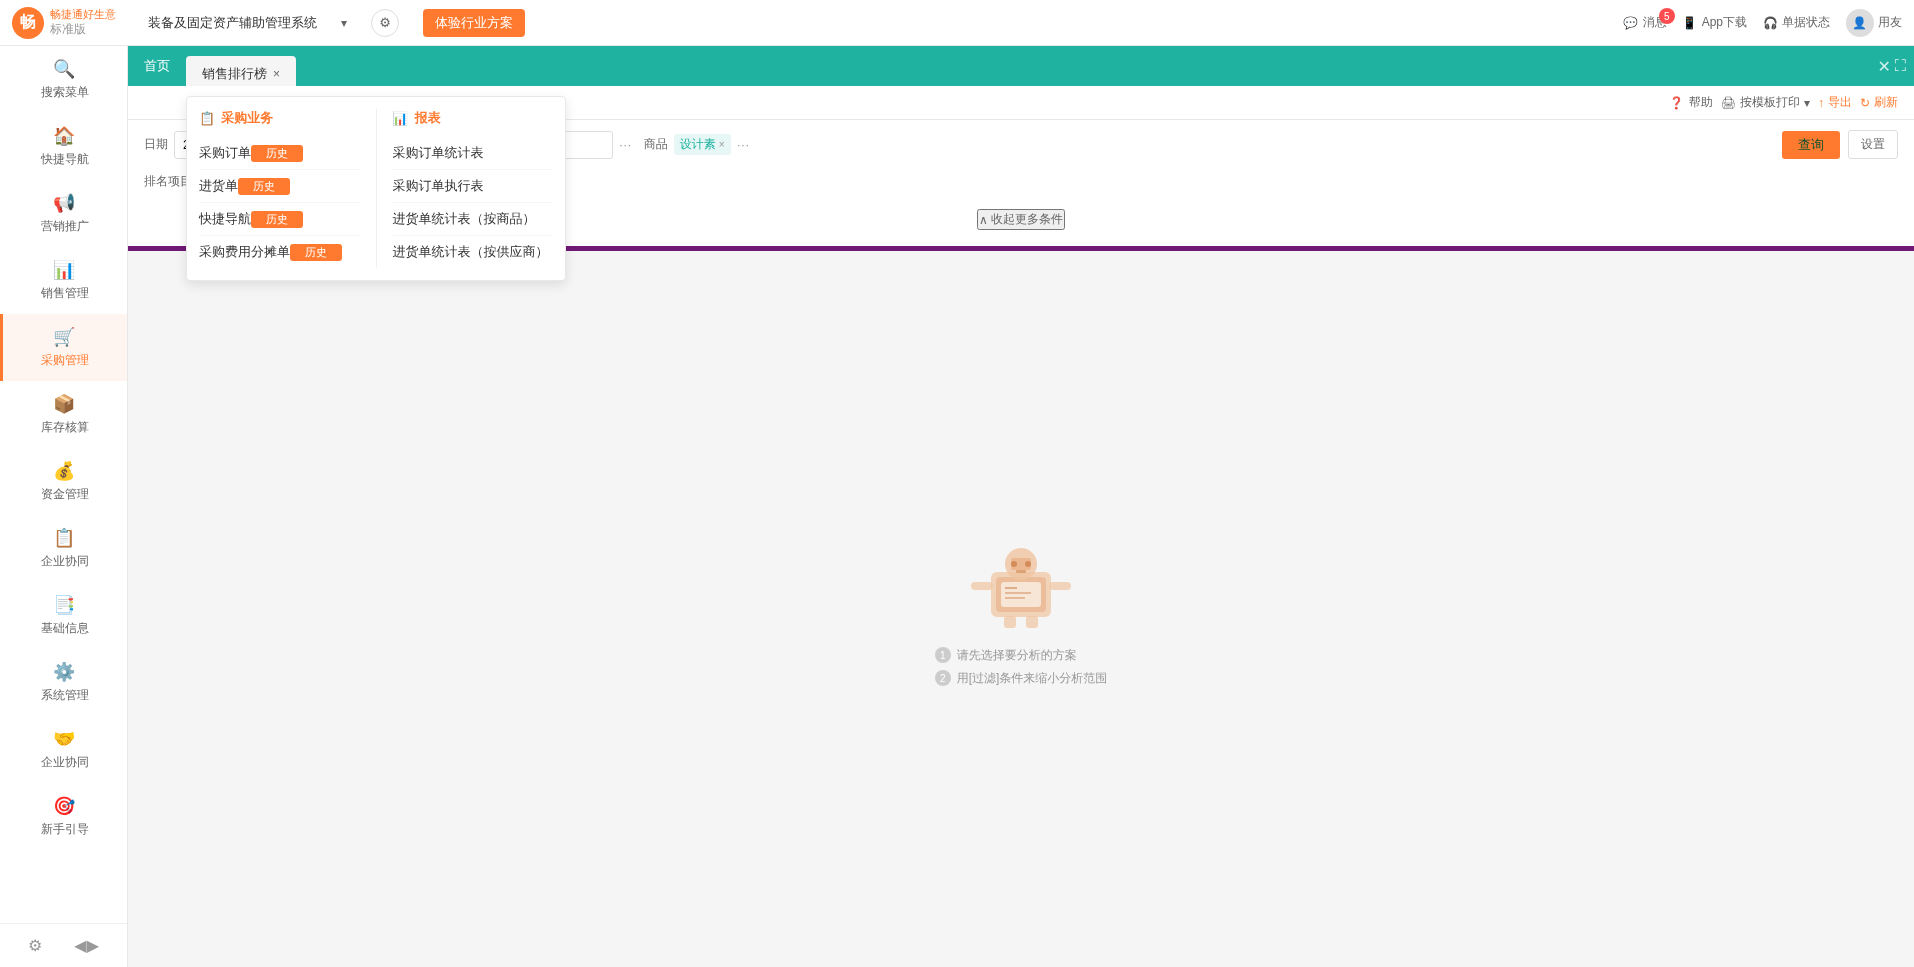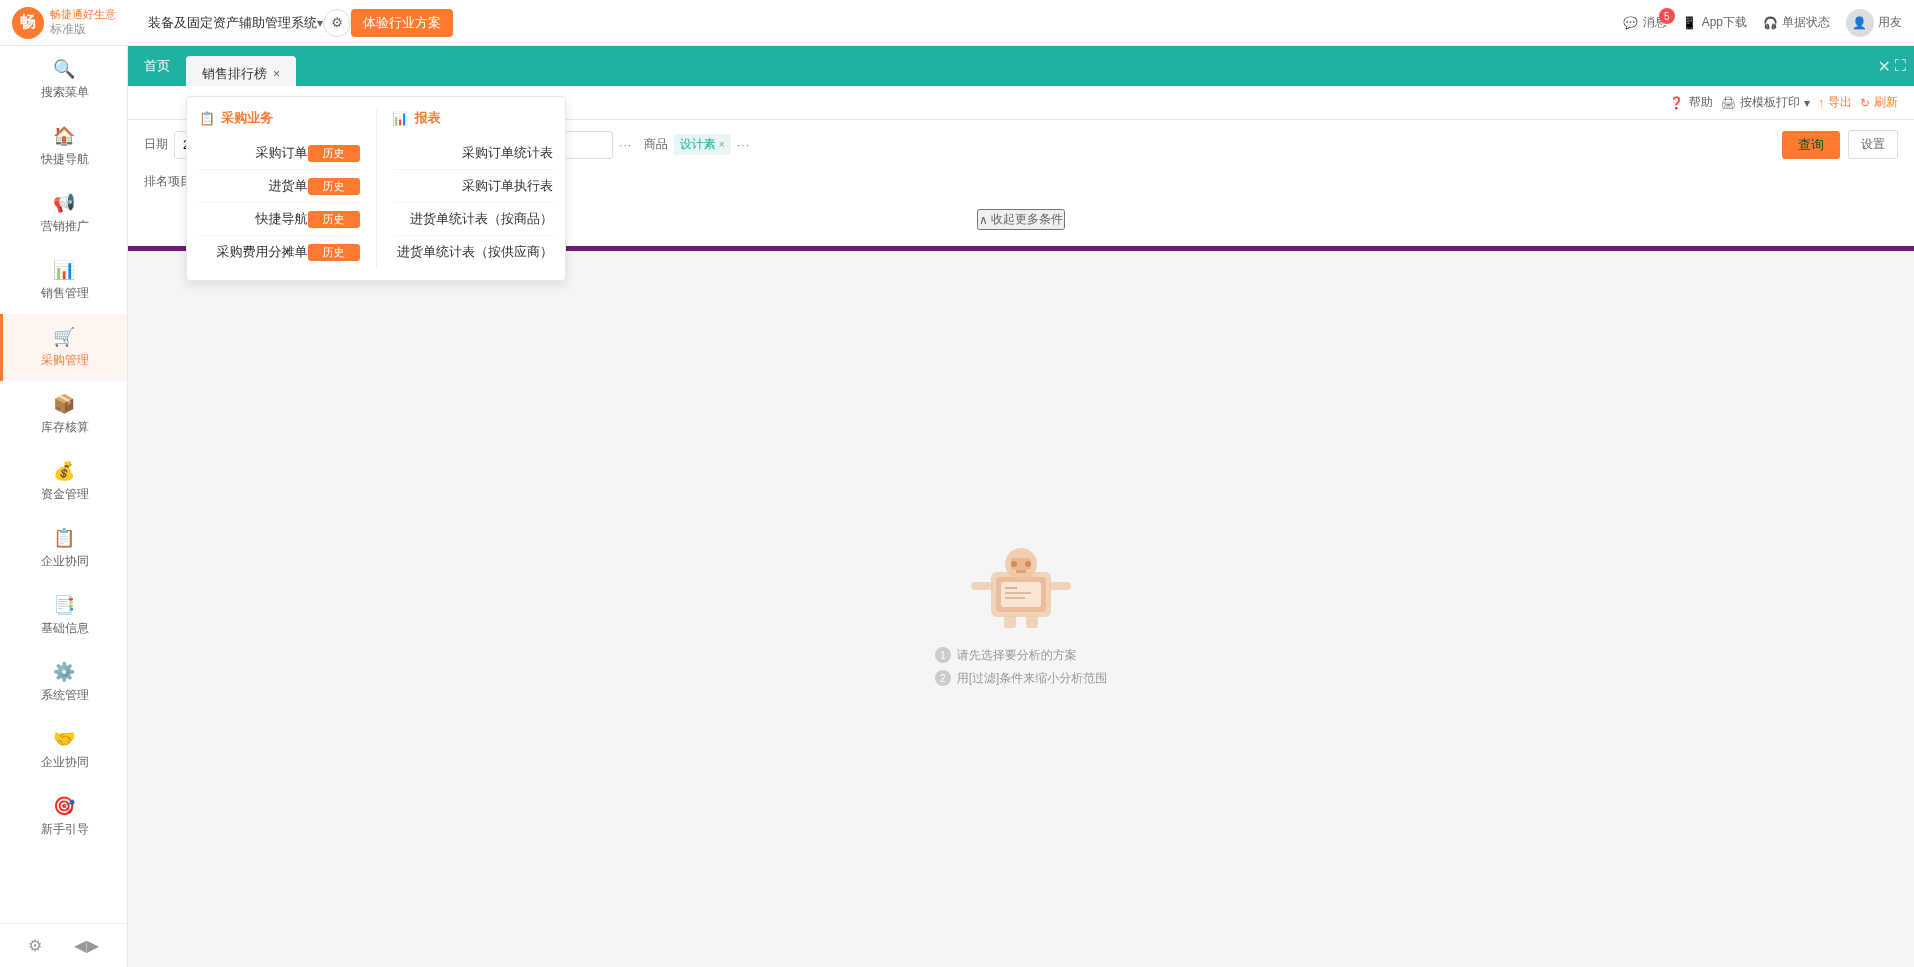--- a/index.html
+++ b/index.html
@@ -10,21 +10,21 @@
     .top-bar { height: 46px; background: #fff; display: flex; align-items: center; padding: 0 12px; border-bottom: 1px solid #e8e8e8; flex-shrink: 0; z-index: 100; }
     .main-area { display: flex; flex: 1; overflow: hidden; }
     .sidebar { width: 128px; background: #fff; border-right: 1px solid #e8e8e8; display: flex; flex-direction: column; flex-shrink: 0; }
     .content-area { flex: 1; display: flex; flex-direction: column; overflow: hidden; position: relative; }
 
     
     .logo-area { display: flex; align-items: center; gap: 6px; width: 128px; }
     .logo-icon { width: 32px; height: 32px; background: #ff7a2f; border-radius: 50%; display: flex; align-items: center; justify-content: center; color: white; font-size: 16px; font-weight: bold; }
     .logo-text { font-size: 11px; color: #ff7a2f; line-height: 1.3; }
     .logo-sub { font-size: 12px; color: #999; }
-    .top-nav { display: flex; align-items: center; gap: 0; flex: 1; padding-left: 8px; }
+    .top-nav { display: flex; align-items: center; gap: 24px; flex: 1; padding-left: 8px; }
     .system-title { font-size: 13px; color: #333; }
     .top-nav-btn { background: none; border: none; cursor: pointer; color: #666; font-size: 12px; display: flex; align-items: center; gap: 3px; }
     .gear-btn { width: 28px; height: 28px; border-radius: 50%; border: 1px solid #ddd; display: flex; align-items: center; justify-content: center; cursor: pointer; color: #666; }
     .industry-btn { background: #ff7a2f; color: white; border: none; border-radius: 4px; padding: 5px 12px; cursor: pointer; font-size: 13px; }
     .top-right { display: flex; align-items: center; gap: 16px; margin-left: auto; }
     .top-right-item { display: flex; align-items: center; gap: 4px; cursor: pointer; color: #666; font-size: 12px; position: relative; }
     .badge { position: absolute; top: -6px; right: -8px; background: #ff4d4f; color: white; border-radius: 50%; width: 16px; height: 16px; font-size: 10px; display: flex; align-items: center; justify-content: center; }
     .user-avatar { width: 28px; height: 28px; border-radius: 50%; background: #ddd; display: flex; align-items: center; justify-content: center; color: #666; font-size: 12px; }
 
     
@@ -71,21 +71,21 @@
     
     .empty-state { flex: 1; display: flex; flex-direction: column; align-items: center; justify-content: center; gap: 12px; }
     .empty-hint { display: flex; flex-direction: column; gap: 6px; }
     .empty-hint-item { color: #999; font-size: 12px; display: flex; align-items: center; gap: 6px; }
     .hint-num { width: 16px; height: 16px; border-radius: 50%; background: #ccc; color: white; font-size: 10px; display: flex; align-items: center; justify-content: center; flex-shrink: 0; }
 
     
     .dropdown-menu { position: absolute; top: 40px; left: 0; background: white; border: 1px solid #e8e8e8; border-radius: 4px; box-shadow: 0 4px 12px rgba(0,0,0,0.1); z-index: 200; width: 380px; padding: 12px; display: flex; gap: 16px; }
     .dropdown-col { flex: 1; }
     .dropdown-col-title { color: #ff7a2f; font-size: 13px; font-weight: bold; margin-bottom: 10px; display: flex; align-items: center; gap: 6px; }
-    .dropdown-item { display: flex; align-items: center; justify-content: flex-end; padding: 7px 0; cursor: pointer; color: #333; font-size: 13px; border-bottom: 1px solid #f5f5f5; }
+    .dropdown-item { display: flex; align-items: center; justify-content: flex-start; padding: 7px 0; cursor: pointer; color: #333; font-size: 13px; border-bottom: 1px solid #f5f5f5; }
     .dropdown-item:last-child { border-bottom: none; }
     .history-badge { background: #ff7a2f; color: white; border-radius: 3px; padding: 1px 15px; font-size: 11px; }
     .dropdown-divider { width: 1px; background: #f0f0f0; }
 
     .content-main { flex: 1; overflow: hidden; position: relative; background: #f5f5f5; }
     .tab-content { height: 100%; display: flex; flex-direction: column; }
 
     
     .robot-svg { width: 120px; height: 100px; }
   </style>

